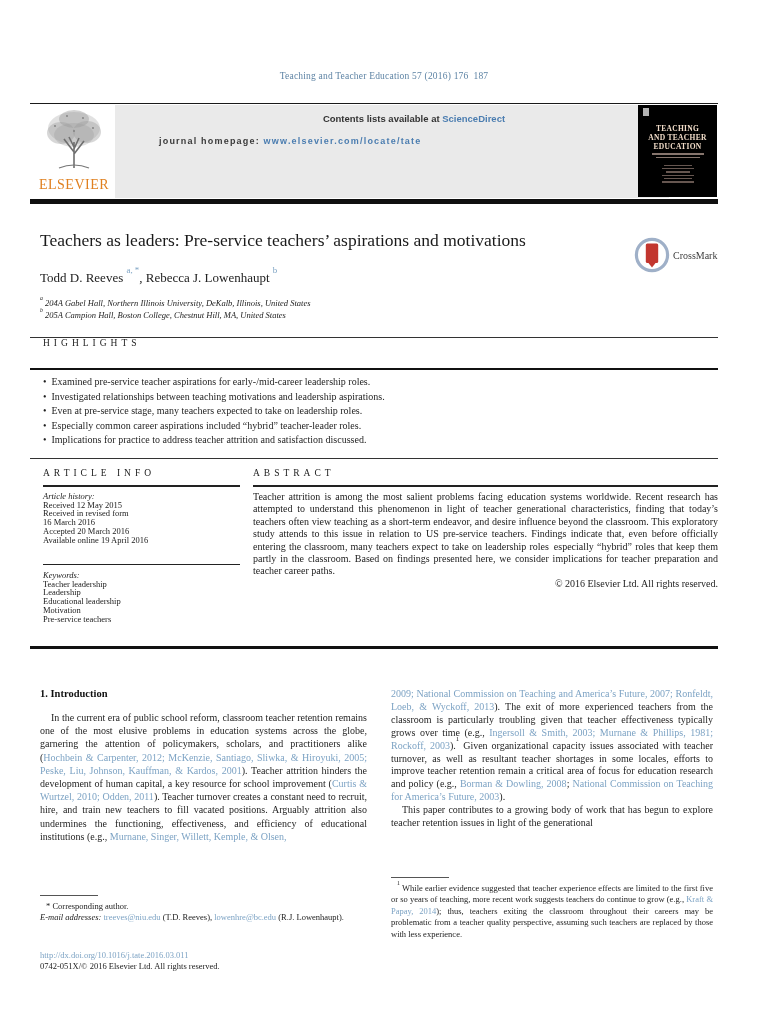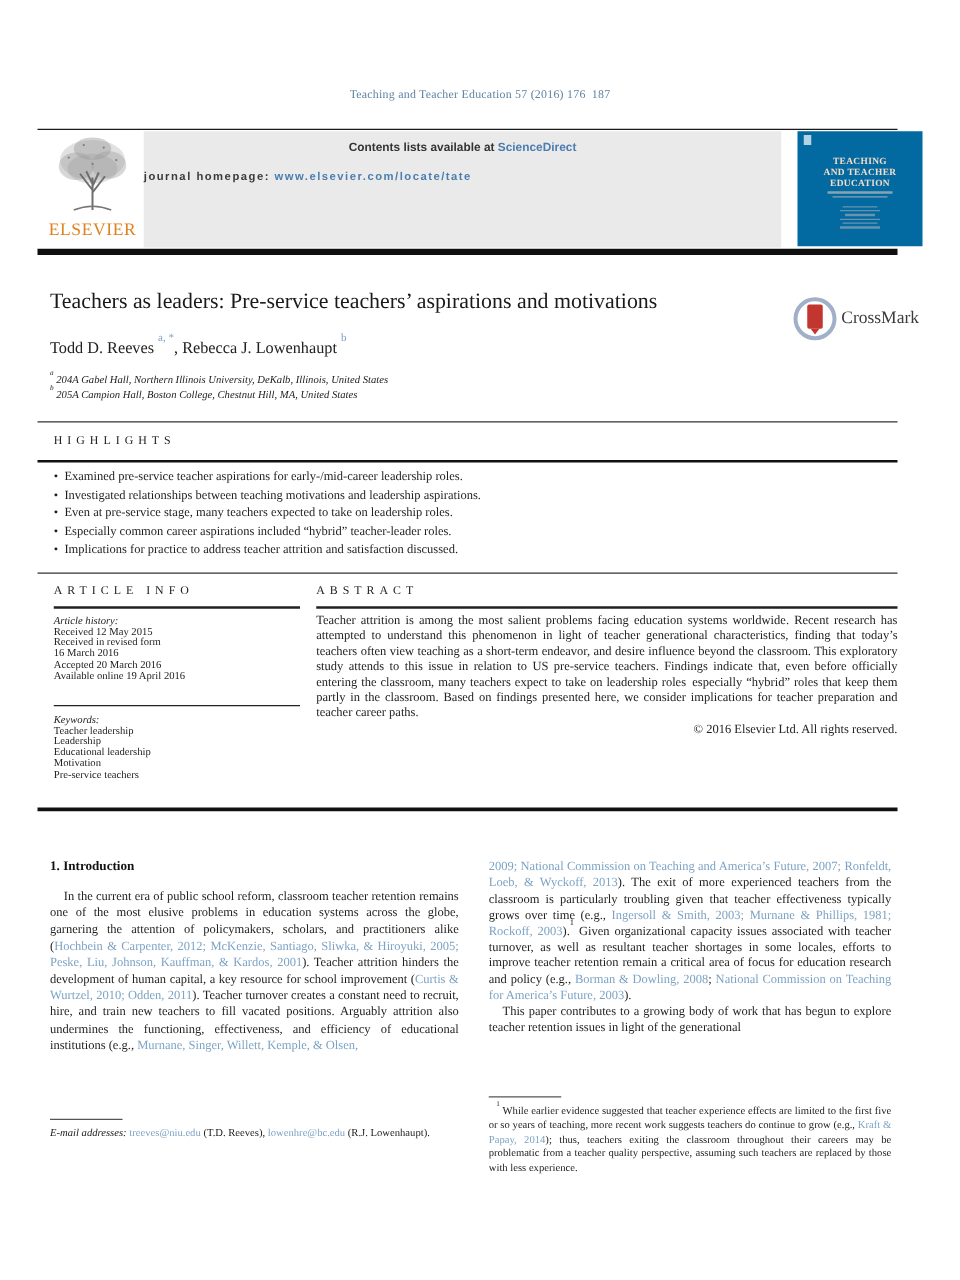--- a/index.html
+++ b/index.html
@@ -12,53 +12,53 @@
   .it { font-style:italic; }
   sup { font-size:68%; line-height:0; position:relative; top:-0.45em; }
   .rule { position:absolute; background:#222; }
 
   
   .pagecite { position:absolute; top:53px; left:0; right:0; text-align:center;
     font-size:9.5px; color:#5d83a4; letter-spacing:.2px; }
 
   
   .r-top { top:85px; left:30px; width:688px; height:1px; background:#1a1a1a; }
-  .graybox { position:absolute; left:115px; top:87px; width:510px; height:93px; background:#eaeaea; }
+  .graybox { position:absolute; left:115px; top:87px; width:510px; height:93px; background:#eaeaea;padding-left:44px; }
   .contents-line { margin-top:8px; text-align:center; font-family:"Liberation Sans", sans-serif;
     font-size:9.5px; font-weight:700; color:#333; }
   .jtitle { margin-top:9px; text-align:center; font-size:21px; color:#111; }
   .homepage-line { margin-top:12px; text-align:left; font-family:"Liberation Sans", sans-serif;
     font-size:9px; font-weight:700; letter-spacing:1.2px; color:#3a3a3a; }
 
   .elsevier { position:absolute; left:33px; top:88px; width:82px; height:92px; text-align:center; }
   .elsevier svg { display:block; margin:0 auto; }
   .els-label { font-size:14px; color:#e0801f; letter-spacing:.5px; margin-top:1px; }
 
-  .cover { position:absolute; left:638px; top:87px; width:100px; height:92px; background:#0369a1; }
+  .cover { position:absolute; left:638px; top:87px; width:79px; height:92px; background:#000000; }
   .cover-mark { position:absolute; top:3px; left:5px; width:6px; height:8px; background:rgba(255,255,255,.7); }
   .cover-title { margin-top:19px; text-align:center; color:#f2ddc9; font-size:7.5px; font-weight:700;
     line-height:9px; letter-spacing:.3px; }
   .cbar, .cbar2 { margin:2.2px auto 0; height:1.5px; background:rgba(244,214,198,.55); }
   .cbar2 { height:1.2px; background:rgba(244,205,190,.42); }
   .w52{width:52px}.w44{width:44px}.w32{width:32px}.w28{width:28px}.w24{width:24px}
   .cbar-sp { height:4px; }
   .r-thick { top:181px; left:30px; width:688px; height:5px; background:#0f0f0f; }
 
   
   .title { position:absolute; left:40px; top:212px; width:592px; margin:0;
     font-size:17.5px; font-weight:normal; color:#1a1a1a; }
   .crossmark { position:absolute; left:634px; top:219px; display:flex; align-items:center; gap:3px; }
-  .cm-label { font-size:14px; color:#3c3c3c; }
+  .cm-label { font-size:10px; color:#3c3c3c; }
   .authors { position:absolute; left:40px; top:252px; font-size:13px; color:#222; }
   .affil { position:absolute; left:40px; font-size:8.5px; font-style:italic; color:#222; }
   .a1 { top:280px; } .a2 { top:292px; }
 
   
   .r1 { top:319px; left:30px; width:688px; height:1px; background:#333; }
-  .hlhead { position:absolute; left:43px; top:330px; font-size:9.5px; letter-spacing:4px; color:#222; }
+  .hlhead { position:absolute; left:43px; top:320px; font-size:9.5px; letter-spacing:4px; color:#222; }
   .r2 { top:350px; left:30px; width:688px; height:2px; background:#111; }
   .hl { position:absolute; left:43px; top:357px; width:500px; margin:0; padding:0;
     list-style:none; font-size:10px; line-height:14.5px; color:#1e1e1e; }
   .hl li::before { content:"\2022"; margin-right:5px; }
   .r3 { top:440px; left:30px; width:688px; height:1px; background:#333; }
 
   
   .aihead { position:absolute; left:43px; top:450px; font-size:9.5px; letter-spacing:4px; color:#222; }
   .airule { position:absolute; left:43px; top:467px; width:197px; height:2px; background:#222; }
   .history { position:absolute; left:43px; top:474px; font-size:8.5px; line-height:8.7px; color:#222; }
@@ -212,22 +212,27 @@
     <div class="para indent"><span>In the current era of public school reform, classroom teacher retention remains one of the most elusive problems in education systems across the globe, garnering the attention of policymakers, scholars, and practitioners alike (</span><span class="cite">Hochbein &amp; Carpenter, 2012; McKenzie, Santiago, Sliwka, &amp; Hiroyuki, 2005; Peske, Liu, Johnson, Kauffman, &amp; Kardos, 2001</span><span>). Teacher attrition hinders the development of human capital, a key resource for school improvement (</span><span class="cite">Curtis &amp; Wurtzel, 2010; Odden, 2011</span><span>). Teacher turnover creates a constant need to recruit, hire, and train new teachers to fill vacated positions. Arguably attrition also undermines the functioning, effectiveness, and efficiency of educational institutions (e.g., </span><span class="cite">Murnane, Singer, Willett, Kemple, &amp; Olsen,</span></div>
   </div>
 
   <div class="colR">
     <div class="para"><span class="cite">2009; National Commission on Teaching and America’s Future, 2007; Ronfeldt, Loeb, &amp; Wyckoff, 2013</span><span>). The exit of more experienced teachers from the classroom is particularly troubling given that teacher effectiveness typically grows over time (e.g., </span><span class="cite">Ingersoll &amp; Smith, 2003; Murnane &amp; Phillips, 1981; Rockoff, 2003</span><span>).</span><sup>1</sup><span> Given organizational capacity issues associated with teacher turnover, as well as resultant teacher shortages in some locales, efforts to improve teacher retention remain a critical area of focus for education research and policy (e.g., </span><span class="cite">Borman &amp; Dowling, 2008</span><span>; </span><span class="cite">National Commission on Teaching for America’s Future, 2003</span><span>).</span></div>
     <div class="para indent">This paper contributes to a growing body of work that has begun to explore teacher retention issues in light of the generational</div>
   </div>
 
   <div class="fnL">
     <div class="fnrule"></div>
+    <div class="cor">* Corresponding author.</div>
     <div class="just"><span class="it">E-mail addresses: </span><span class="cite">treeves@niu.edu</span><span> (T.D. Reeves), </span><span class="cite">lowenhre@bc.edu</span><span> (R.J. Lowenhaupt).</span></div>
   </div>
 
+  <div class="doiblk">
+    <div class="cite">http://dx.doi.org/10.1016/j.tate.2016.03.011</div>
+    <div>0742-051X/© 2016 Elsevier Ltd. All rights reserved.</div>
+  </div>
 
   <div class="fnR">
     <div class="fnrule"></div>
     <div class="note"><sup>1</sup><span> While earlier evidence suggested that teacher experience effects are limited to the first five or so years of teaching, more recent work suggests teachers do continue to grow (e.g., </span><span class="cite">Kraft &amp; Papay, 2014</span><span>); thus, teachers exiting the classroom throughout their careers may be problematic from a teacher quality perspective, assuming such teachers are replaced by those with less experience.</span></div>
   </div>
 
 </div>
 
 </body></html>

